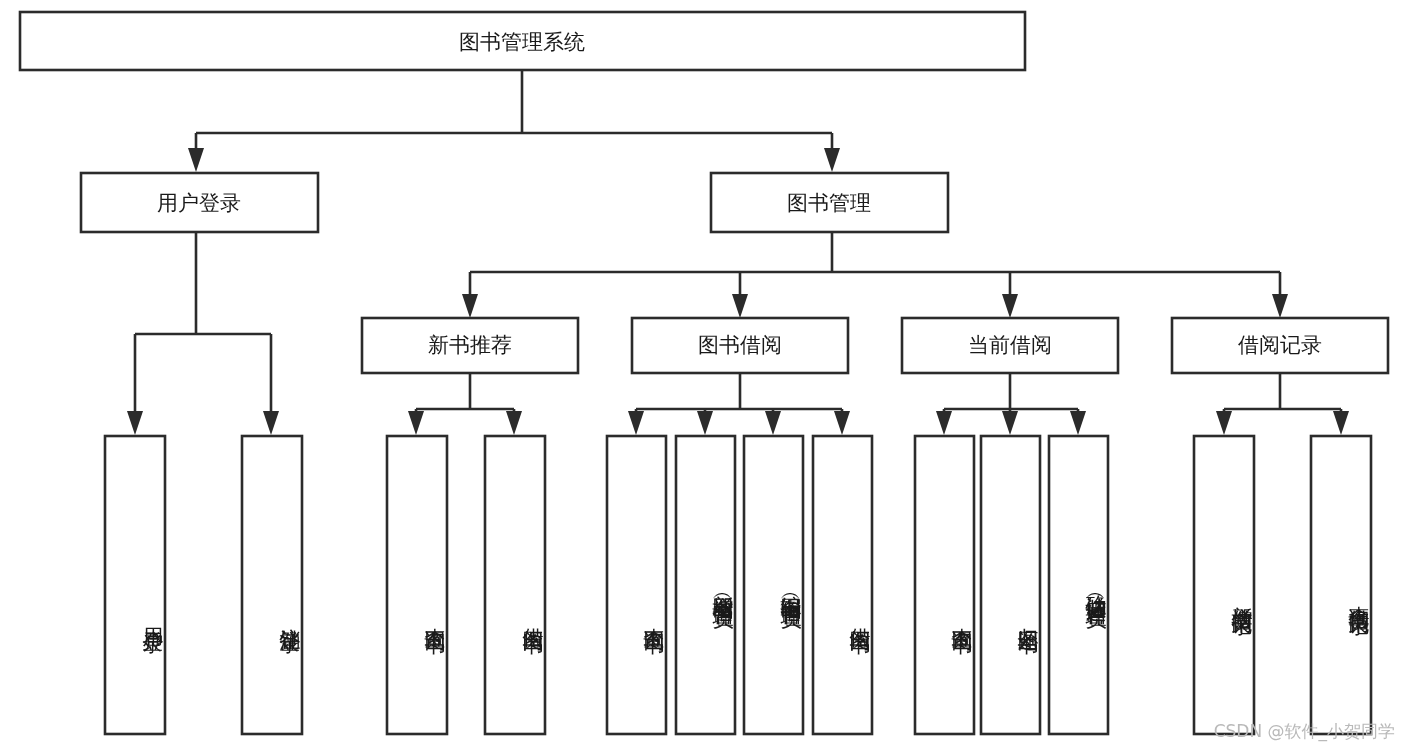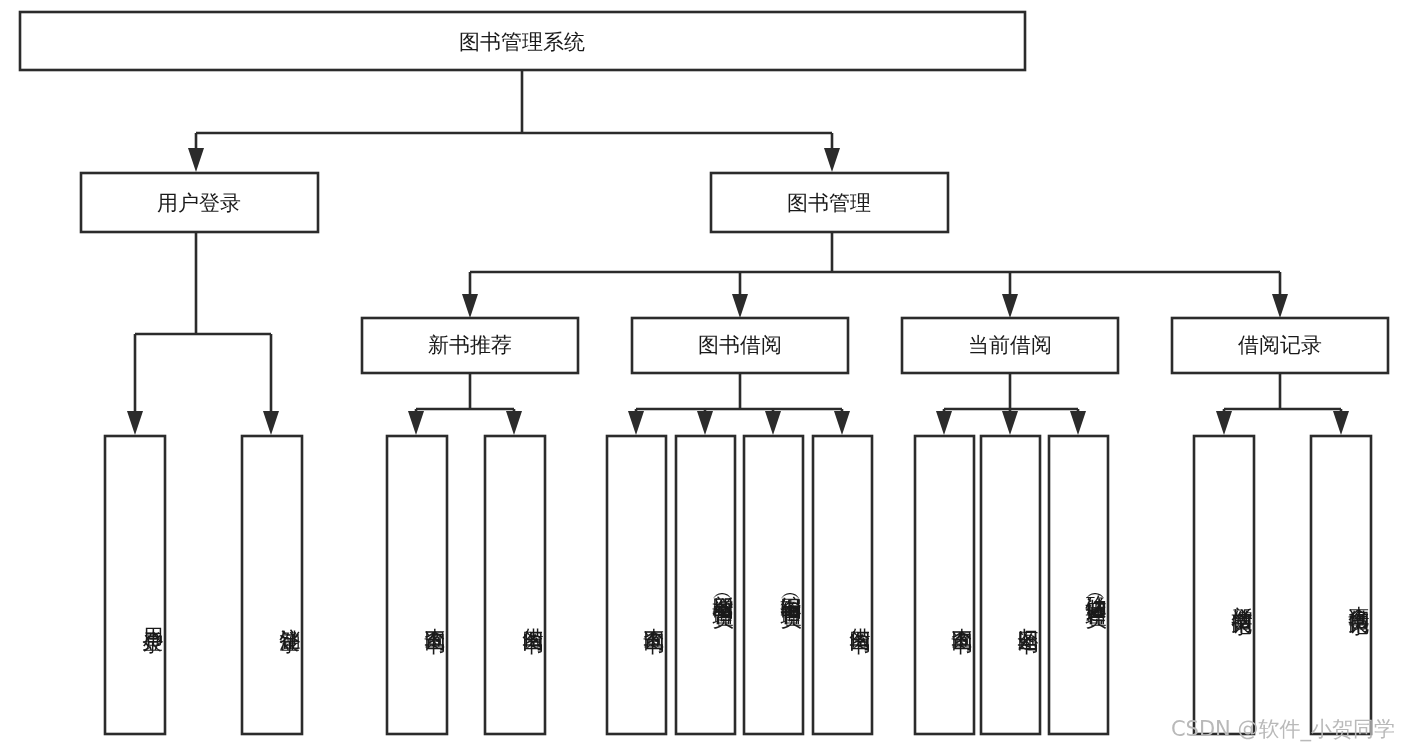--- a/index.html
+++ b/index.html
@@ -61,21 +61,21 @@
     align-items: flex-start;
     justify-content: center;
     white-space: pre-wrap;
     pointer-events: none;
   }
   .watermark {
     position: absolute;
     right: 10px;
     bottom: 4px;
     font-family: "DejaVu Sans", "Liberation Sans", sans-serif;
-    font-size: 21px;
+    font-size: 17px;
     color: #b9b9b9;
     white-space: nowrap;
     user-select: none;
   }
 </style>
 </head>
 <body>
 
 <div id="diagram-root">
 

